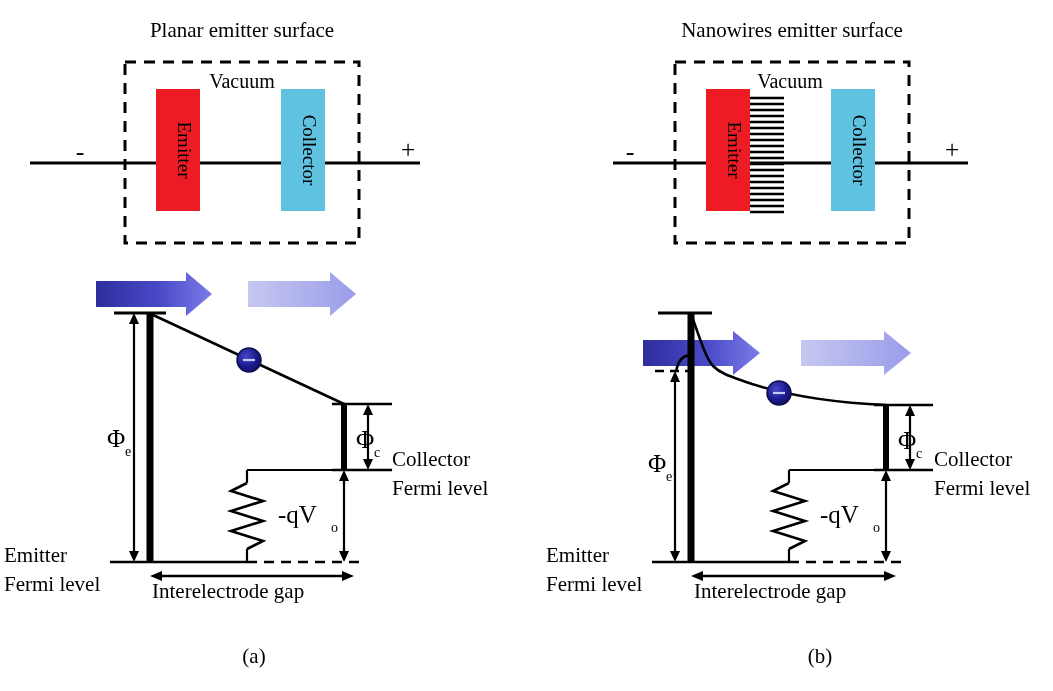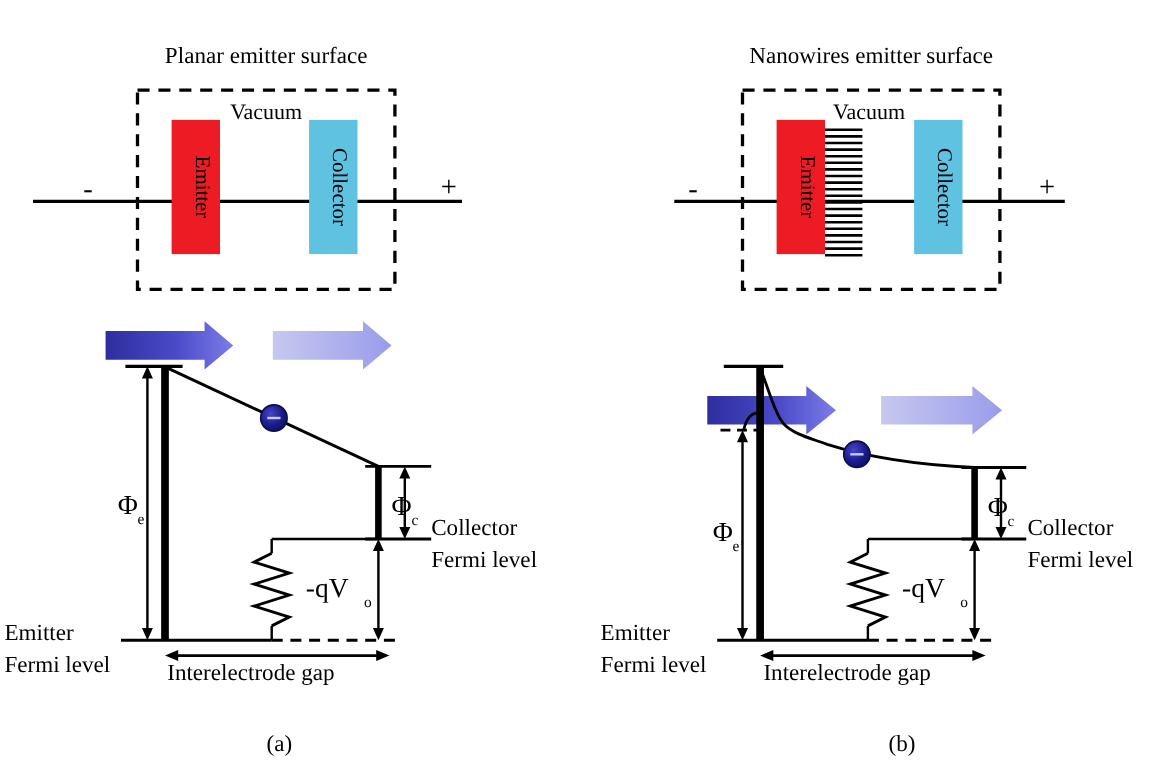--- a/index.html
+++ b/index.html
@@ -1,18 +1,18 @@
 <!DOCTYPE html>
 <html><head>
 <meta charset="utf-8">
 <style>
   html,body{margin:0;padding:0;background:#ffffff;}
   body{width:1053px;height:691px;overflow:hidden;
        font-family:"Liberation Serif","DejaVu Serif",serif;color:#000;}
-  #root{position:relative;width:1053px;height:639px;margin-top:20px;}
+  #root{position:relative;width:1053px;height:639px;}
   svg.layer{position:absolute;left:0;top:0;width:1053px;height:691px;}
   .txt{font-family:"Liberation Serif","DejaVu Serif",serif;fill:#000;}
   .t-title{font-size:21px;}
   .t-vac{font-size:20px;}
   .t-block{font-size:19px;}
   .t-sign{font-size:26px;}
   .t-lbl{font-size:21px;}
   .t-phi{font-size:25px;}
   .t-sub{font-size:14px;}
   .t-cap{font-size:21px;}

